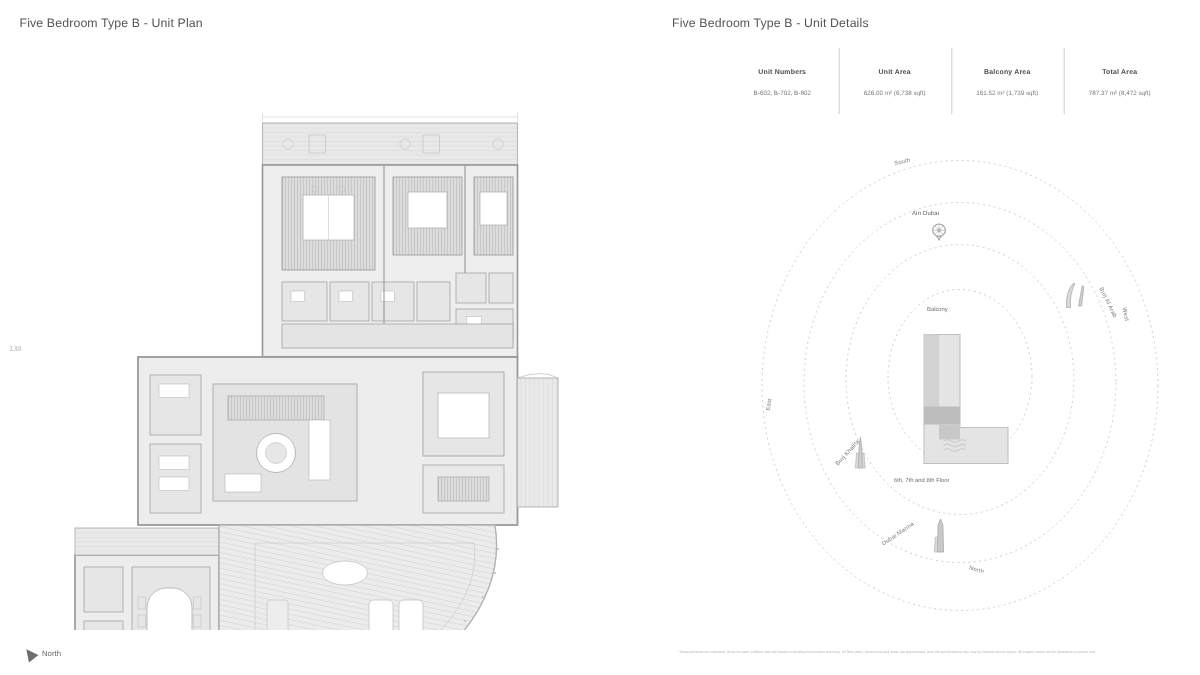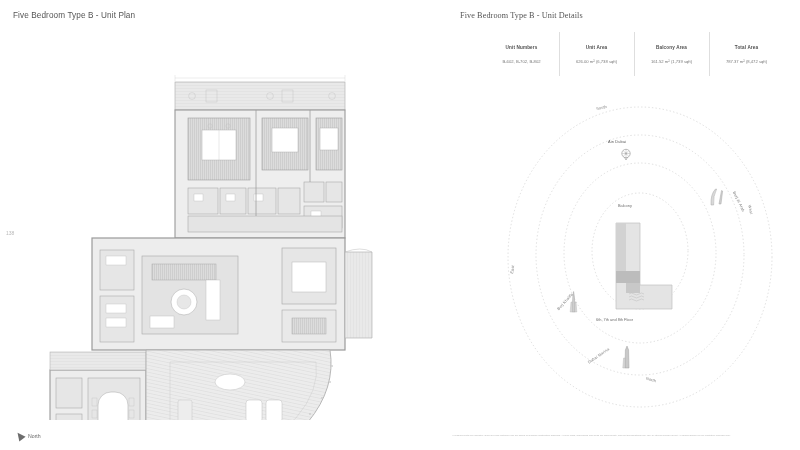--- a/index.html
+++ b/index.html
@@ -18,21 +18,21 @@
     position:absolute; left:418px; top:0; width:1px; height:450px;
     background:#ffffff;
   }
 
   
   .title {
     position:absolute; font-size:8.2px; color:#555; letter-spacing:.1px;
     white-space:nowrap;
   }
   #title-left  { left:13px; top:11px; }
-  #title-right { left:460px; top:11px;font-family:Liberation Serif, serif; }
+  #title-right { left:448px; top:11px; }
 
   .page-num {
     position:absolute; left:6px; top:230px;
     font-size:5px; color:#b9b9b9;
   }
 
   
   .north-wrap {
     position:absolute; left:16px; top:432px;
     display:flex; align-items:center; gap:4px;

